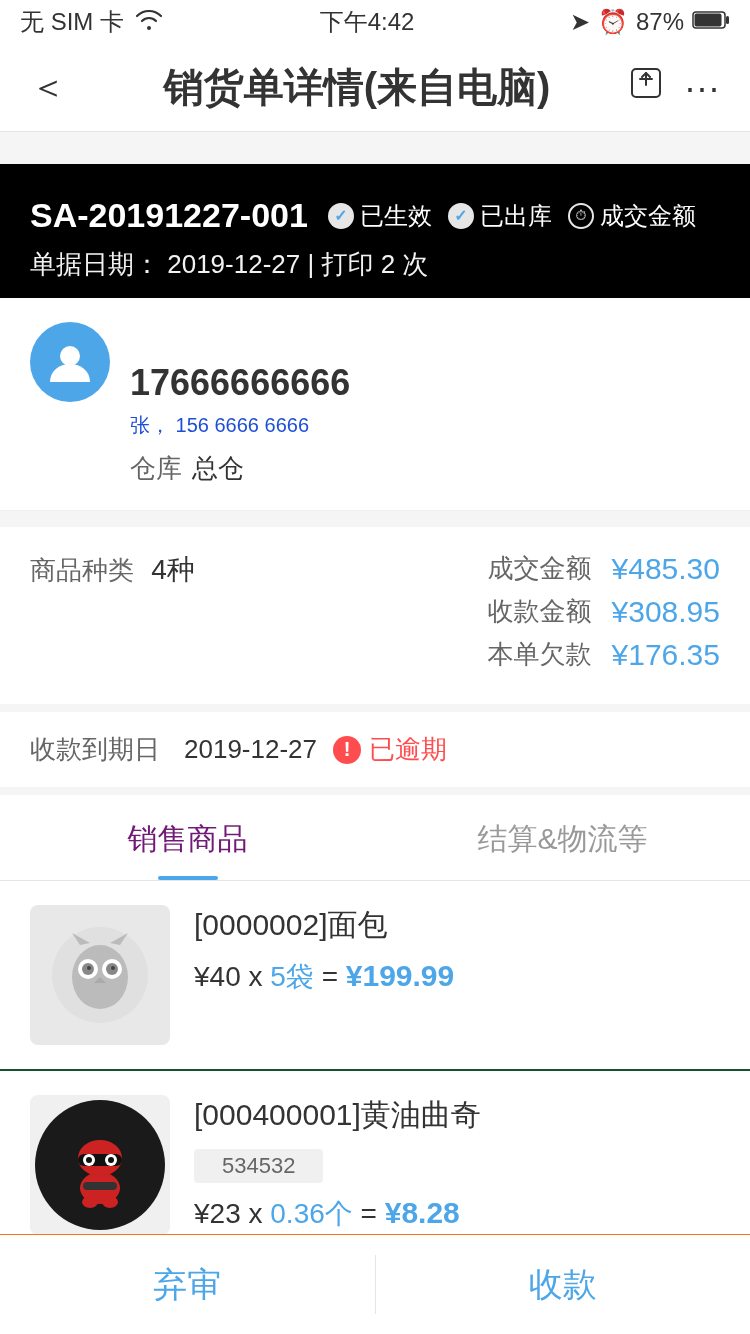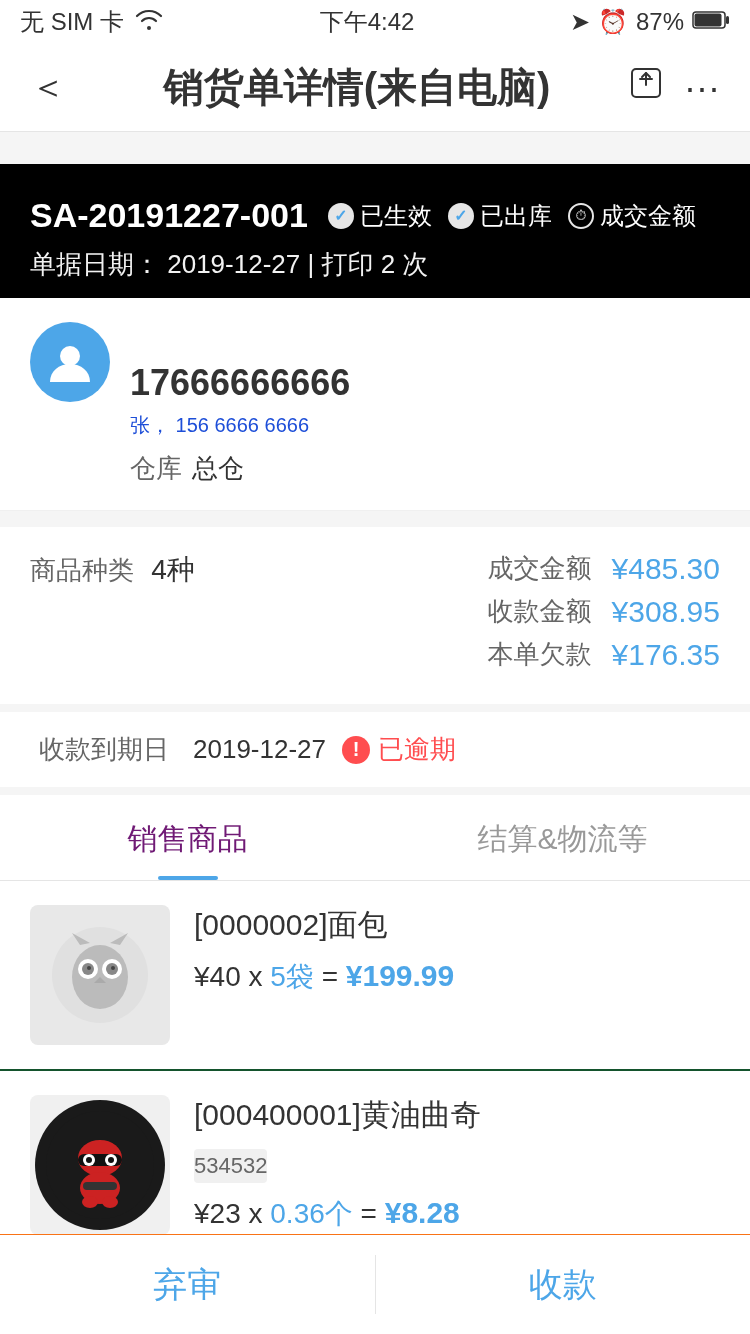--- a/index.html
+++ b/index.html
@@ -178,21 +178,21 @@
       gap: 20px;
       margin-bottom: 8px;
       font-size: 26px;
       color: #666;
     }
     .amount { color: #4da6e8; font-size: 30px; font-weight: 500; }
 
     
     .due-section {
       background: #fff;
-      padding: 20px 39px;
+      padding: 20px 30px;
       display: flex;
       align-items: center;
       gap: 16px;
       font-size: 26px;
       color: #666;
       border-bottom: 8px solid #f5f5f5;
     }
     .due-date { color: #333; margin-left: 8px; }
     .overdue-badge {
       display: flex;
@@ -280,21 +280,21 @@
     .product-name {
       font-size: 30px;
       color: #333;
       margin-bottom: 12px;
     }
     .product-sku {
       display: inline-block;
       background: #f0f0f0;
       color: #666;
       font-size: 22px;
-      padding: 4px 0;
+      padding: 4px 28px;
       border-radius: 4px;
       margin-bottom: 12px;
     }
     .product-price {
       font-size: 28px;
       color: #333;
     }
     .product-price .qty { color: #4da6e8; }
     .product-price .total { color: #4da6e8; font-weight: 600; font-size: 30px; }
 

